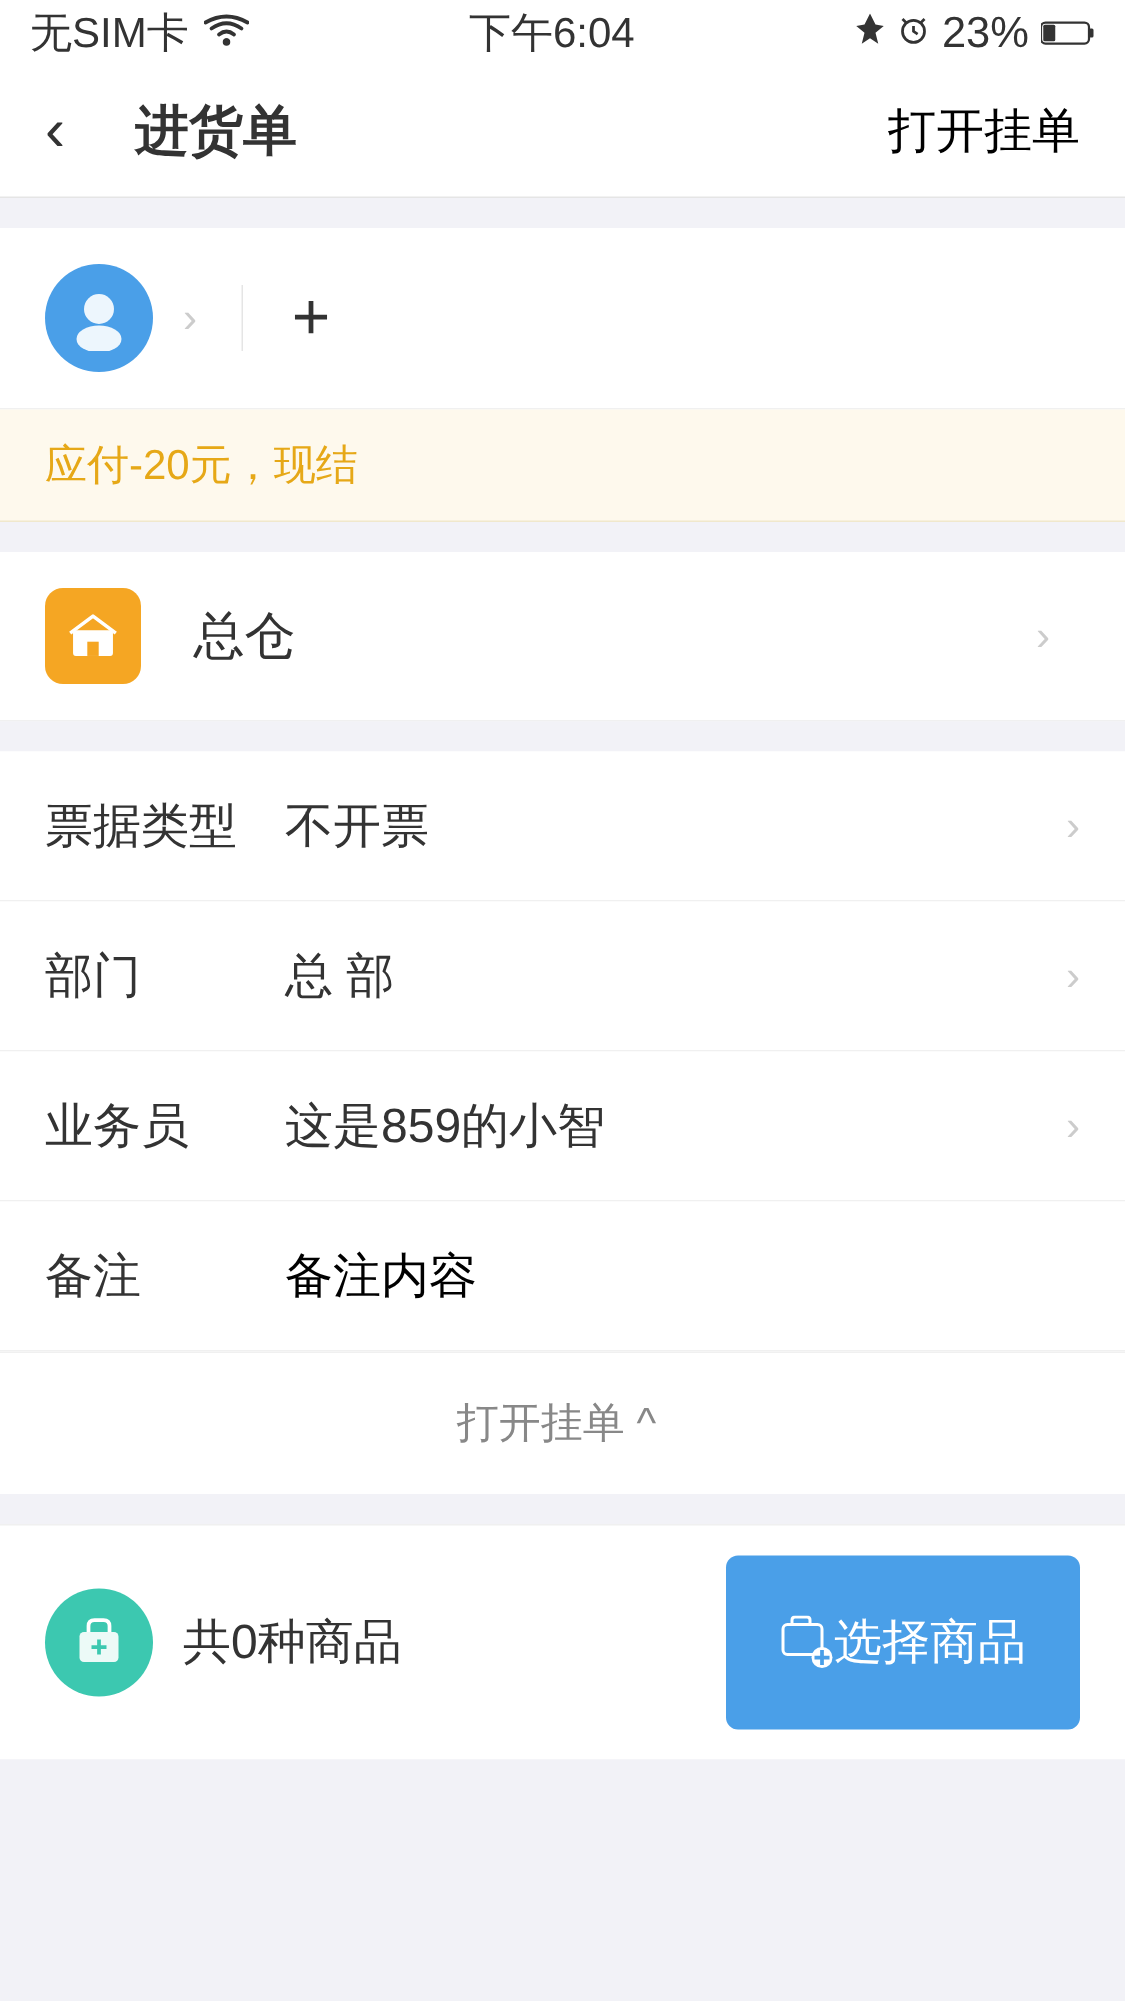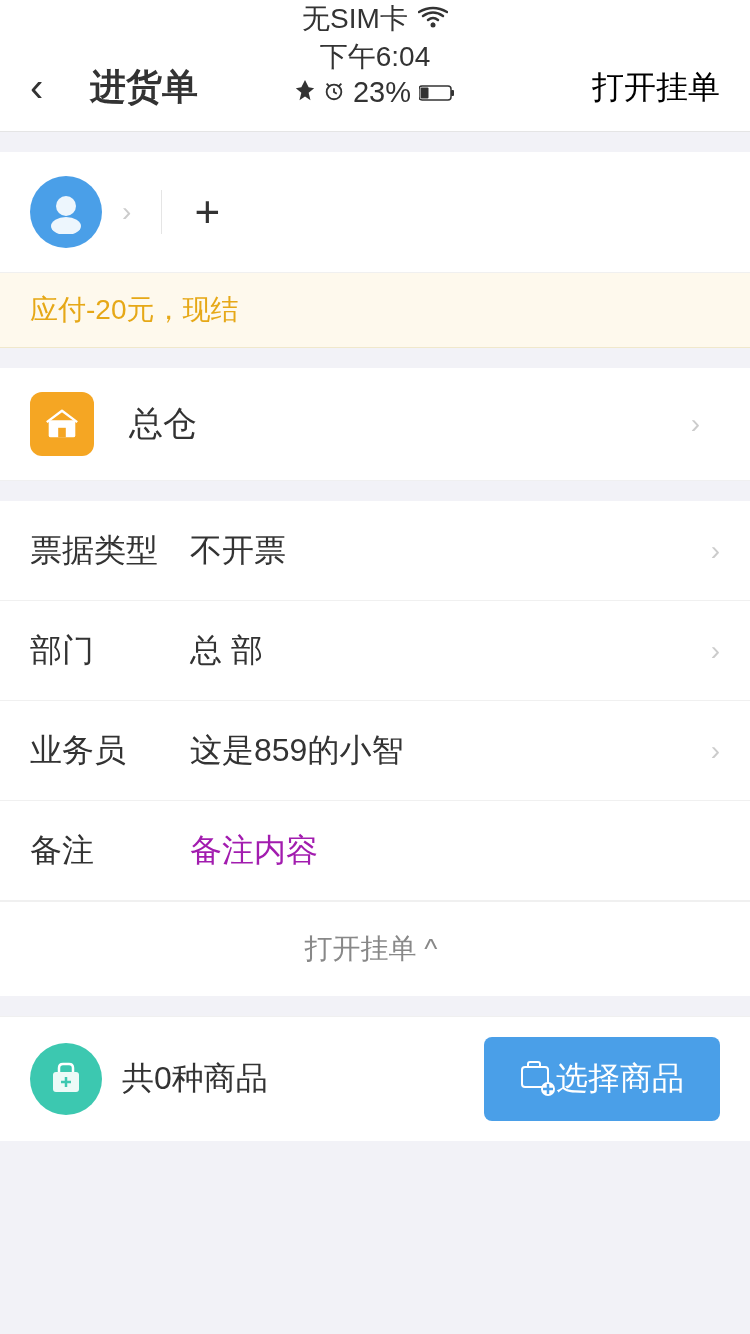--- a/index.html
+++ b/index.html
@@ -16,21 +16,20 @@
     
     .status-bar {
       height: 44px;
       background: #fff;
       display: flex;
       align-items: center;
       justify-content: space-between;
       padding: 0 20px;
       font-size: 28px;
       font-weight: 500;
-      flex-direction: column;
     }
     .status-left { display: flex; align-items: center; gap: 10px; }
     .status-right { display: flex; align-items: center; gap: 8px; font-size: 29px; }
 
     
     .nav-bar {
       height: 88px;
       background: #fff;
       display: flex;
       align-items: center;
@@ -141,21 +140,21 @@
       width: 140px;
       flex-shrink: 0;
     }
     .field-value {
       flex: 1;
       font-size: 32px;
       color: #333;
       padding-left: 20px;
     }
     .field-value.placeholder {
-      color: #a21caf;
+      color: #000000;
     }
     .field-chevron {
       color: #ccc;
       font-size: 28px;
     }
 
     
     .warehouse-row {
       display: flex;
       align-items: center;
@@ -221,21 +220,21 @@
     .product-count {
       flex: 1;
       font-size: 32px;
       color: #333;
     }
     .select-product-btn {
       background: #4a9fe8;
       color: #fff;
       border: none;
       border-radius: 8px;
-      padding: 20px 36px;
+      padding: 36px 36px;
       font-size: 32px;
       display: flex;
       align-items: center;
       cursor: pointer;
       white-space: nowrap;
     }
 
     
     .page-fill {
       background: #f2f2f7;

